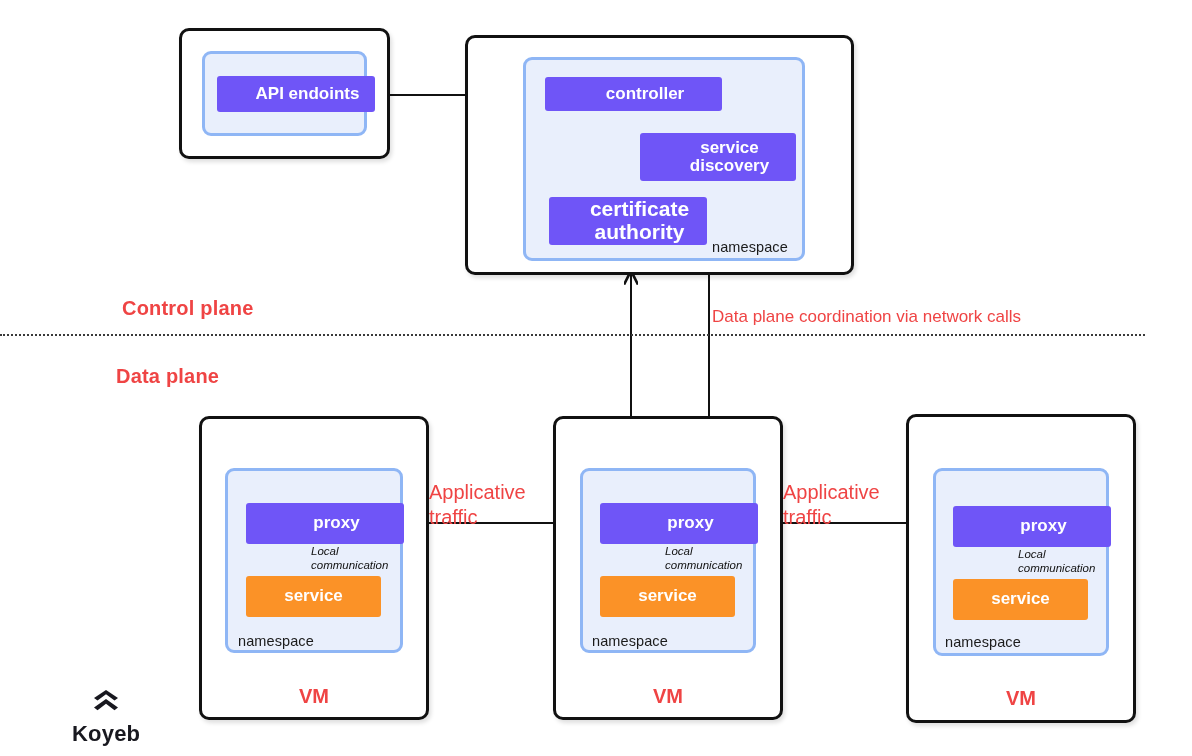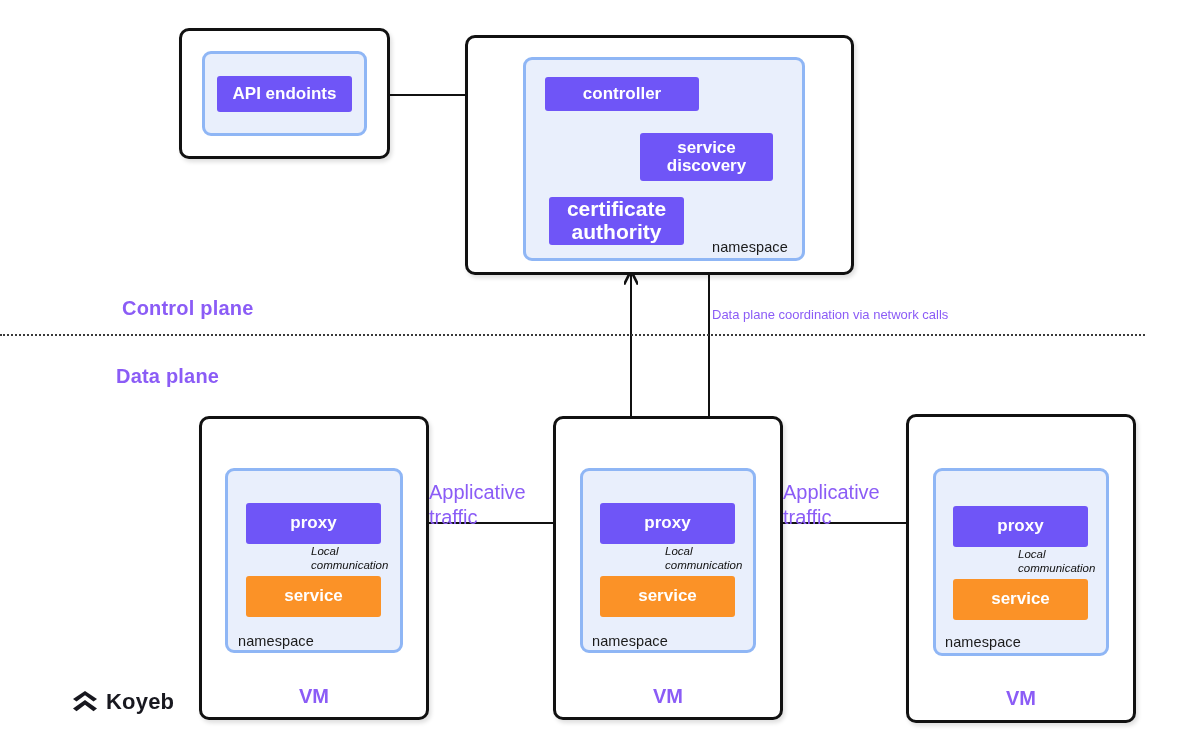--- a/index.html
+++ b/index.html
@@ -52,47 +52,47 @@
     position: absolute;
     display: flex;
     align-items: center;
     justify-content: center;
     text-align: center;
     font-weight: bold;
     color: #ffffff;
     border-radius: 3px;
     line-height: 1.08;
   }
-  .chip.purple { background: #6f55f7; }
+  .chip.purple { background: #6f55f7; padding-left: 23px; }
   .chip.orange { background: #fb9227; }
 
   
   .plain {
     position: absolute;
-    color: #8b5cf6;
+    color: #ef4444;
     white-space: nowrap;
   }
   .plane-title {
     font-size: 20px;
     font-weight: bold;
     letter-spacing: .2px;
   }
   .vm-label {
     font-size: 20px;
     font-weight: bold;
     text-align: center;
   }
   .traffic-label {
     font-size: 20px;
     text-align: left;
     line-height: 1.25;
     white-space: normal;
   }
   .coord-label {
-    font-size: 13px;
+    font-size: 17px;
   }
   .local-comm {
     position: absolute;
     font-size: 11.5px;
     font-style: italic;
     color: #111111;
     line-height: 1.18;
     white-space: normal;
   }
 
@@ -207,21 +207,21 @@
   <div class="abs ns-box" style="left:933px; top:468px; width:176px; height:188px;"></div>
   <div class="ns-label" style="left:945px; top:634px;">namespace</div>
   <div class="chip purple" style="left:953px; top:506px; width:135px; height:41px; font-size:17px;">proxy</div>
   <div class="local-comm" style="left:1018px; top:548px; width:82px;">Local communication</div>
   <div class="chip orange" style="left:953px; top:579px; width:135px; height:41px; font-size:17px;">service</div>
   <div class="plain vm-label" style="left:906px; top:687px; width:230px;">VM</div>
 
   <div class="plain traffic-label" style="left:429px; top:480px; width:124px;">Applicative traffic</div>
   <div class="plain traffic-label" style="left:783px; top:480px; width:124px;">Applicative traffic</div>
 
-  <div class="logo-wrap" style="left:72px; top:689px;">
+  <div class="logo-wrap" style="left:72px; top:689px;flex-direction:column;">
     <span style="display:inline-block; width:26px; height:24px;">
       <svg viewBox="0 0 26 24" width="26" height="24">
         <path d="M13 1 L25 9 L21.5 11.6 L13 5.3 L4.5 11.6 L1 9 Z" fill="#18181f"></path>
         <path d="M13 10 L25 18.5 L21.5 21.2 L13 14.8 L4.5 21.2 L1 18.5 Z" fill="#18181f"></path>
       </svg>
     </span>
     <span class="logo-text">Koyeb</span>
   </div>
 
 </div>

